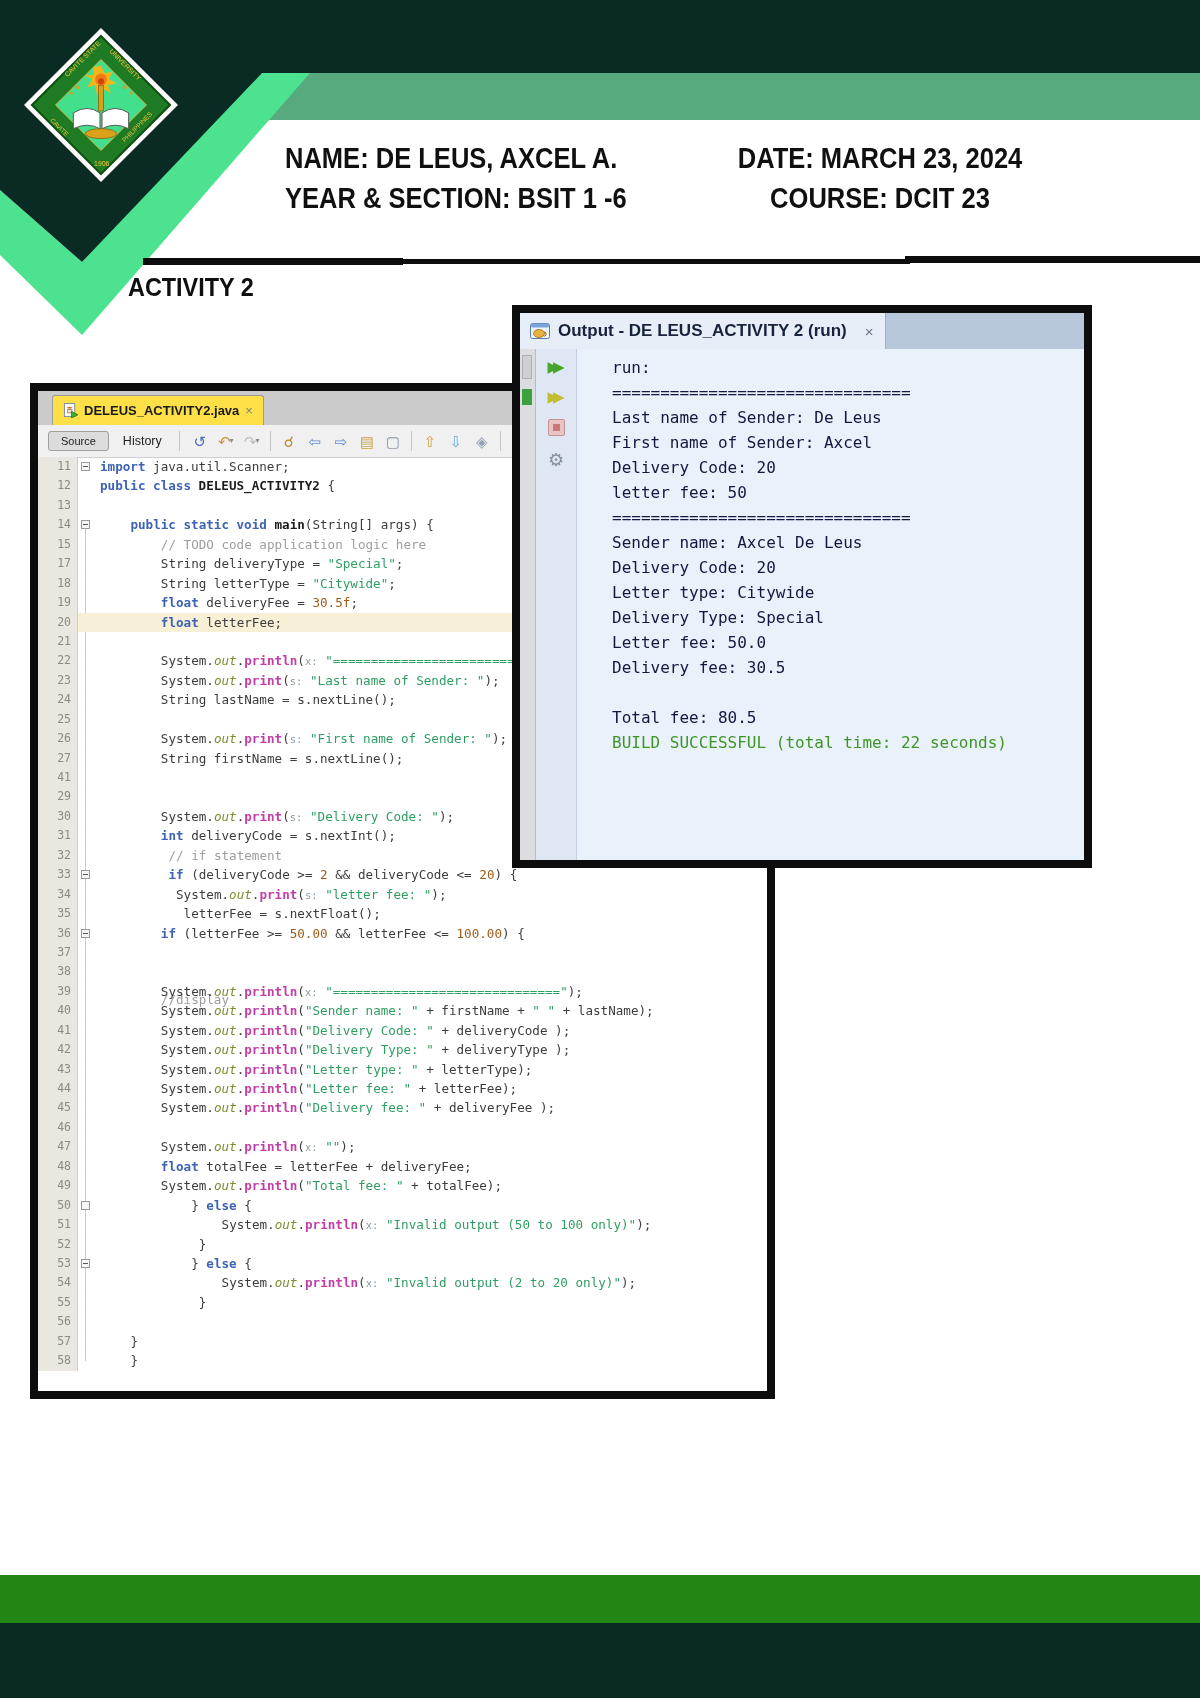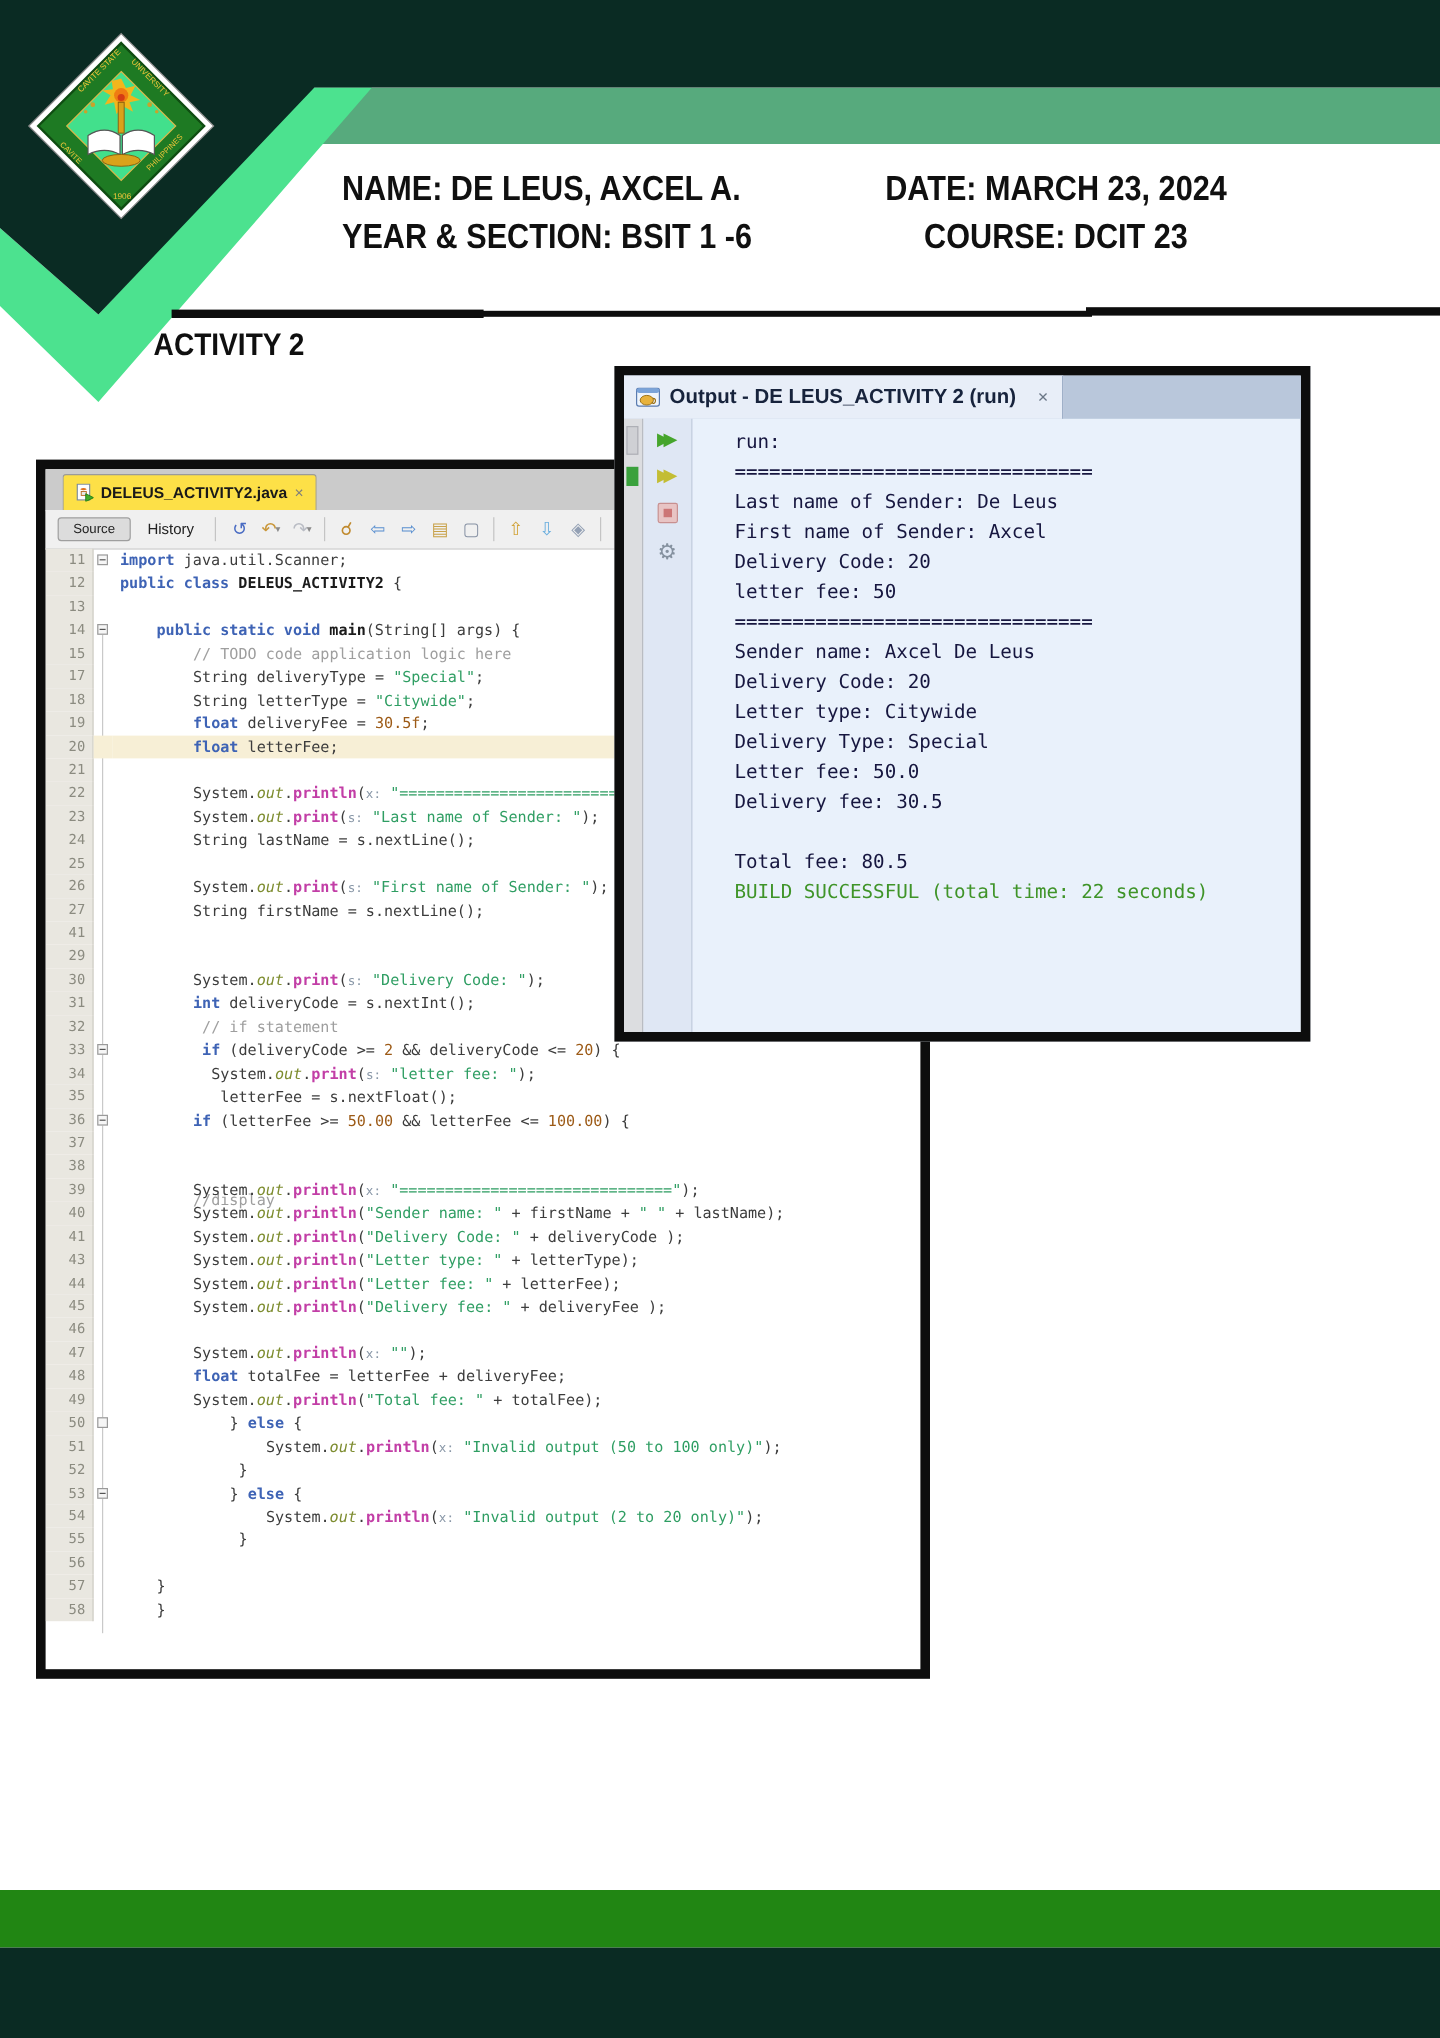--- a/index.html
+++ b/index.html
@@ -322,20 +322,25 @@
           <div class="cgut">40</div>
           <div class="cfold"></div>
           <div class="ctext" style="padding-left: 66.8px;"><span class="tk-t">System.</span><span class="tk-o">out</span><span class="tk-t">.</span><span class="tk-m">println</span><span class="tk-t">(</span><span class="tk-s">"Sender name: "</span><span class="tk-t"> + firstName + </span><span class="tk-s">" "</span><span class="tk-t"> + lastName);</span></div>
         </div>
         <div class="crow">
           <div class="cgut">41</div>
           <div class="cfold"></div>
           <div class="ctext" style="padding-left: 66.8px;"><span class="tk-t">System.</span><span class="tk-o">out</span><span class="tk-t">.</span><span class="tk-m">println</span><span class="tk-t">(</span><span class="tk-s">"Delivery Code: "</span><span class="tk-t"> + deliveryCode );</span></div>
         </div>
         <div class="crow">
+          <div class="cgut">42</div>
+          <div class="cfold"></div>
+          <div class="ctext" style="padding-left: 66.8px;"><span class="tk-t">System.</span><span class="tk-o">out</span><span class="tk-t">.</span><span class="tk-m">println</span><span class="tk-t">(</span><span class="tk-s">"Delivery Type: "</span><span class="tk-t"> + deliveryType );</span></div>
+        </div>
+        <div class="crow">
           <div class="cgut">43</div>
           <div class="cfold"></div>
           <div class="ctext" style="padding-left: 66.8px;"><span class="tk-t">System.</span><span class="tk-o">out</span><span class="tk-t">.</span><span class="tk-m">println</span><span class="tk-t">(</span><span class="tk-s">"Letter type: "</span><span class="tk-t"> + letterType);</span></div>
         </div>
         <div class="crow">
           <div class="cgut">44</div>
           <div class="cfold"></div>
           <div class="ctext" style="padding-left: 66.8px;"><span class="tk-t">System.</span><span class="tk-o">out</span><span class="tk-t">.</span><span class="tk-m">println</span><span class="tk-t">(</span><span class="tk-s">"Letter fee: "</span><span class="tk-t"> + letterFee);</span></div>
         </div>
         <div class="crow">

